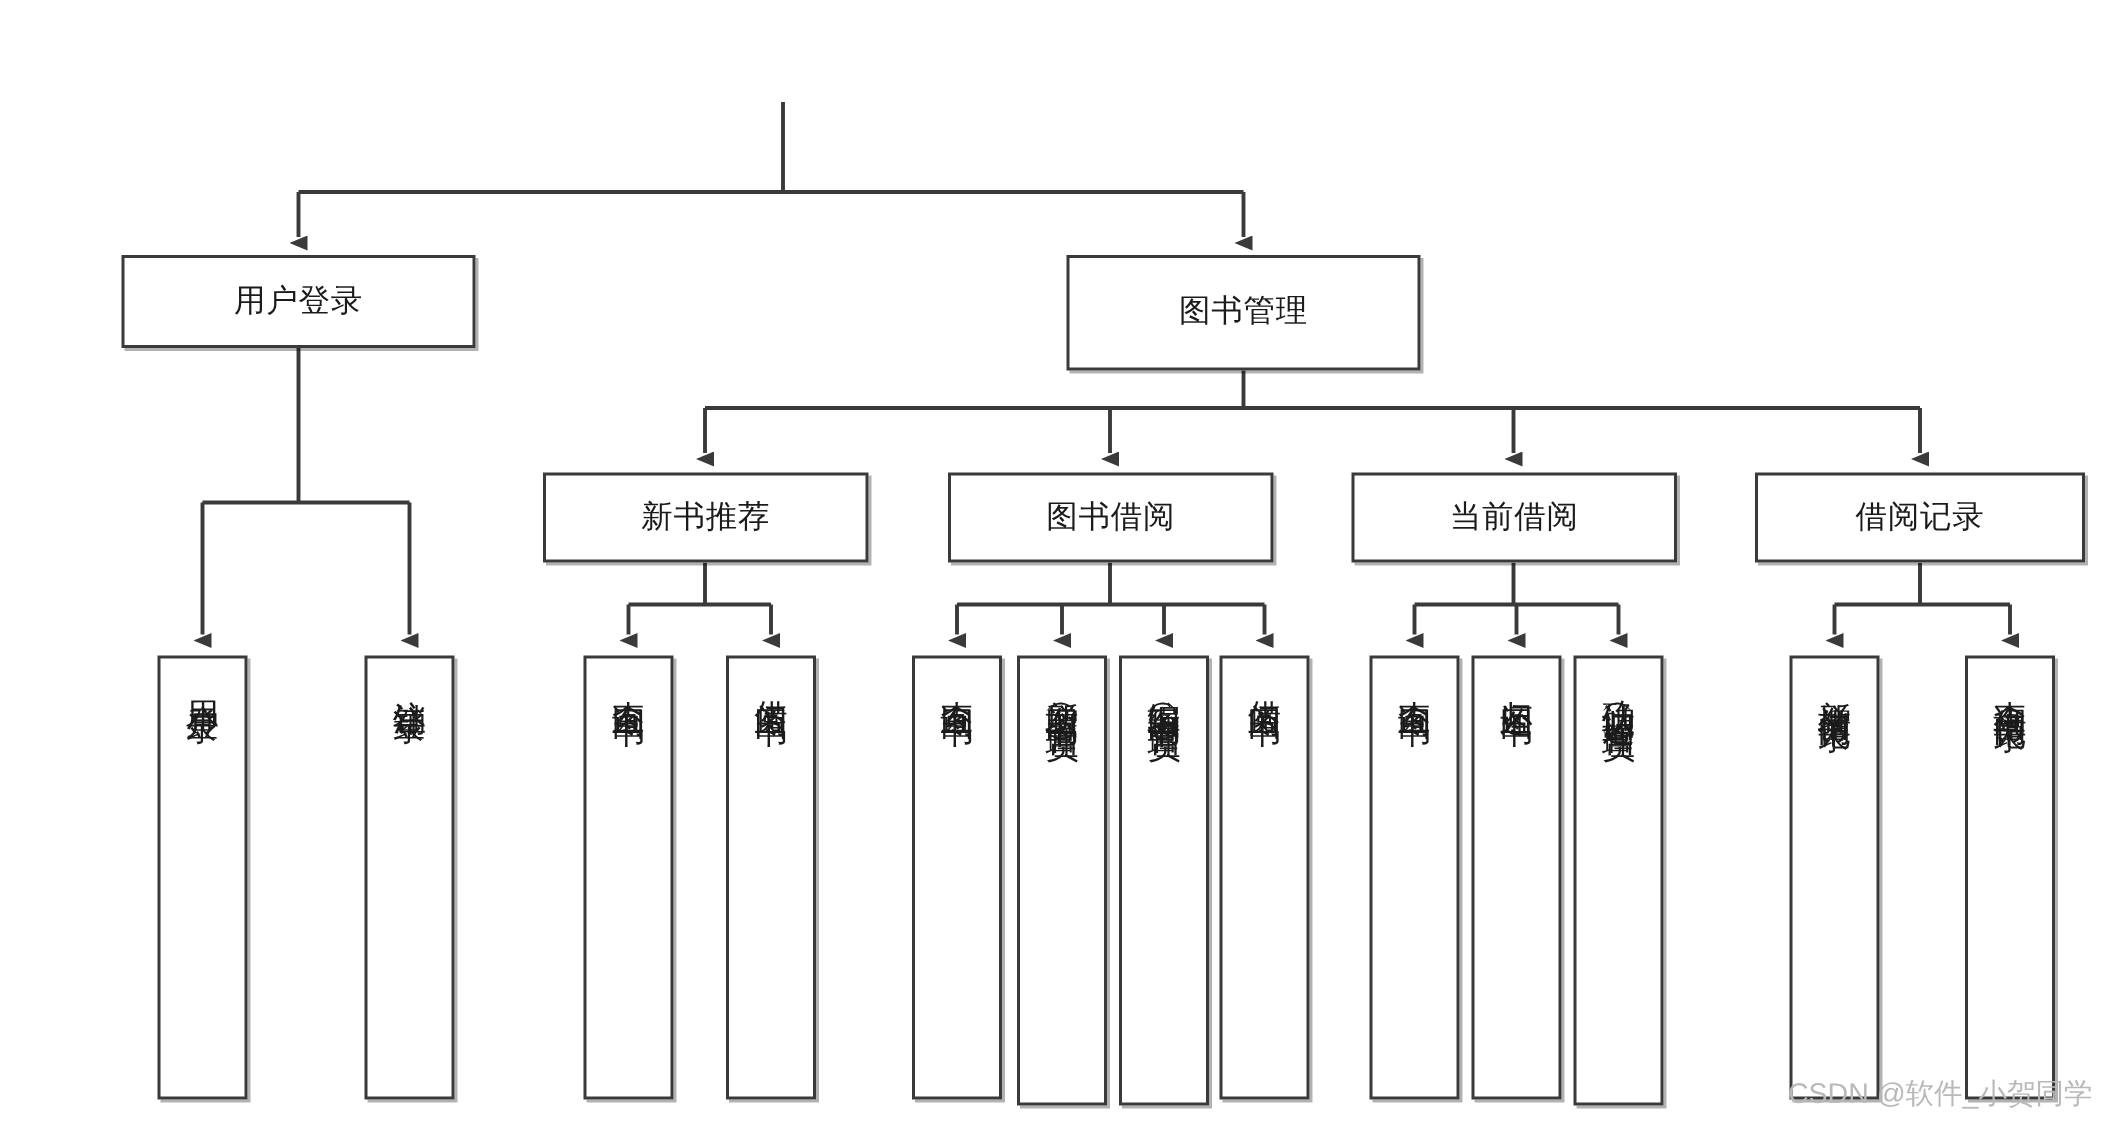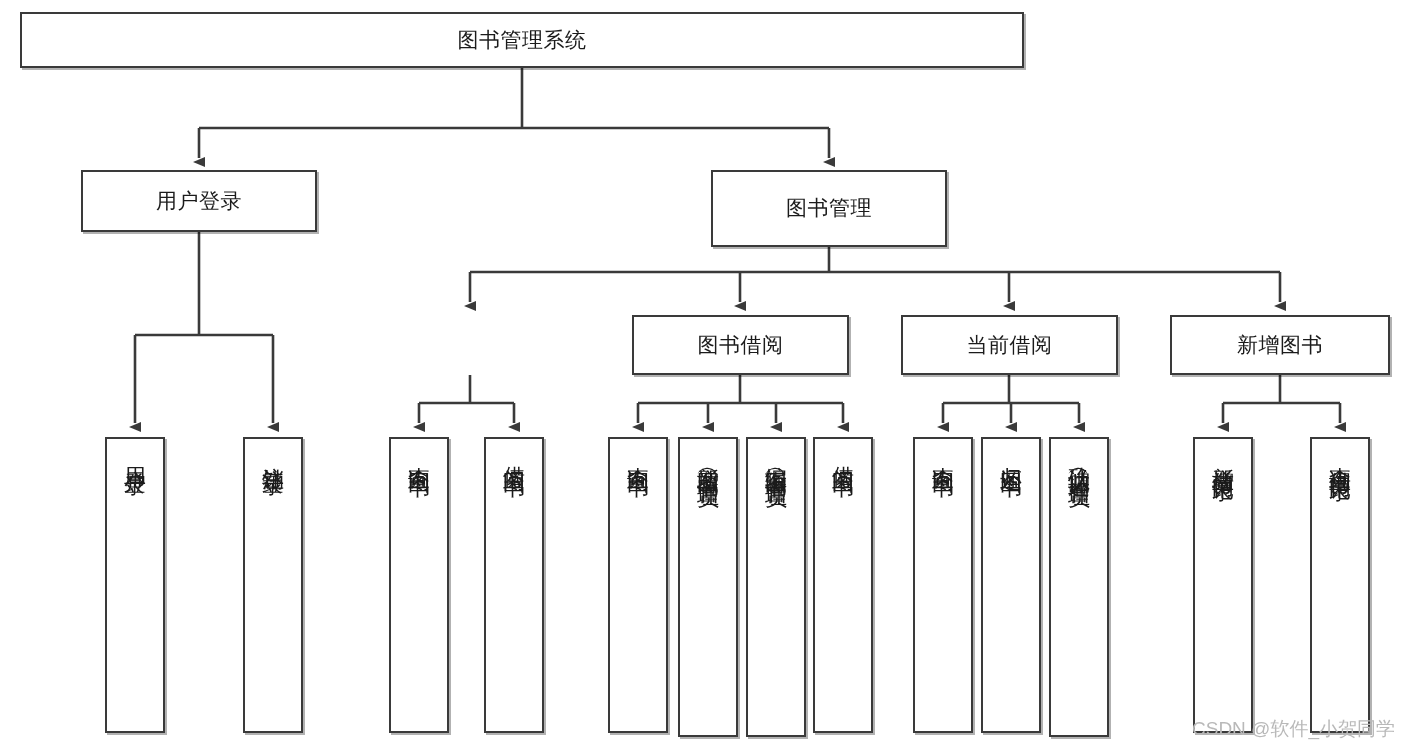--- a/index.html
+++ b/index.html
@@ -113,39 +113,39 @@
       <path d="M1011,403 L1011,423" marker-end="url(#arrow)"></path>
       <path d="M1079,403 L1079,423" marker-end="url(#arrow)"></path>
 
       <path d="M1280,375 L1280,403"></path>
       <path d="M1223,403 L1340,403"></path>
       <path d="M1223,403 L1223,423" marker-end="url(#arrow)"></path>
       <path d="M1340,403 L1340,423" marker-end="url(#arrow)"></path>
     </g>
   </svg>
 
-  <div class="node horiz" id="node-root" style="left: 20px; top: 12px; width: 1004px; height: 56px;">
-    <span class="label">图书管理系统</span>
-  </div>
 
   <div class="node horiz" id="node-l1-0" style="left: 81px; top: 170px; width: 236px; height: 62px;">
     <span class="label">用户登录</span>
   </div>
   <div class="node horiz" id="node-l1-1" style="left: 711px; top: 170px; width: 236px; height: 77px;">
     <span class="label">图书管理</span>
   </div>
 
+  <div class="node horiz" id="node-l2-0" style="left: 362px; top: 315px; width: 217px; height: 60px;">
+    <span class="label">新书推荐</span>
+  </div>
   <div class="node horiz" id="node-l2-2" style="left: 901px; top: 315px; width: 217px; height: 60px;">
     <span class="label">当前借阅</span>
   </div>
   <div class="node horiz" id="node-l2-1" style="left: 632px; top: 315px; width: 217px; height: 60px;">
     <span class="label">图书借阅</span>
   </div>
   <div class="node horiz" id="node-l2-3" style="left: 1170px; top: 315px; width: 220px; height: 60px;">
-    <span class="label">新增图书</span>
+    <span class="label">借阅记录</span>
   </div>
 
   <div class="node vert" id="node-leaf-0" style="left: 105px; top: 437px; width: 60px; height: 296px;">
     <span class="label">用户登录</span>
   </div>
   <div class="node vert" id="node-leaf-1" style="left: 243px; top: 437px; width: 60px; height: 296px;">
     <span class="label">注销登录</span>
   </div>
   <div class="node vert" id="node-leaf-2" style="left: 389px; top: 437px; width: 60px; height: 296px;">
     <span class="label">查询图书</span>

